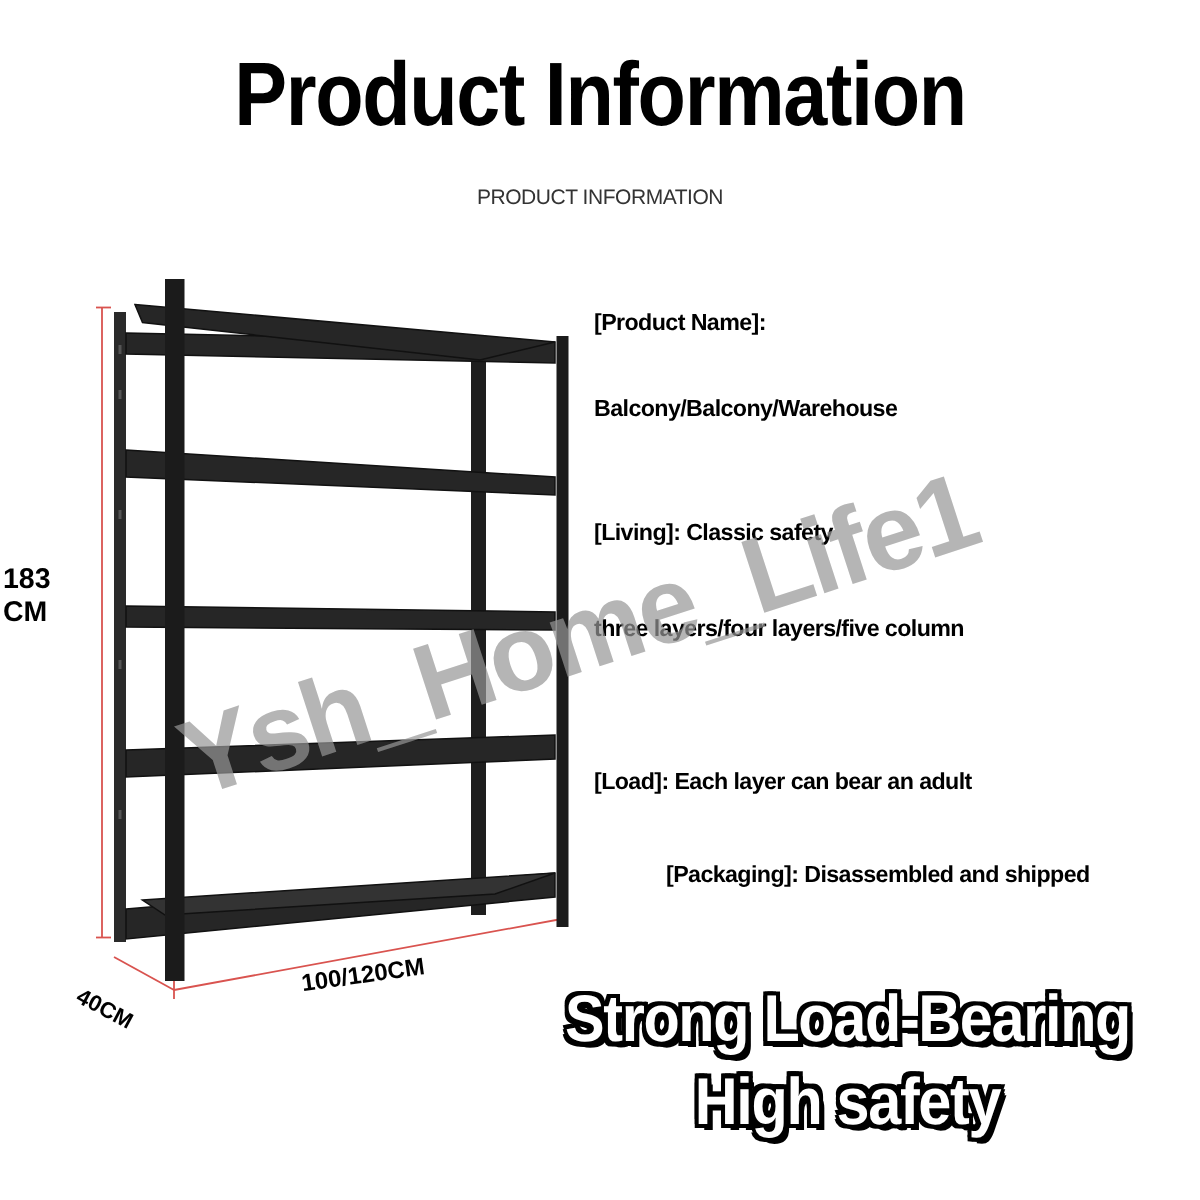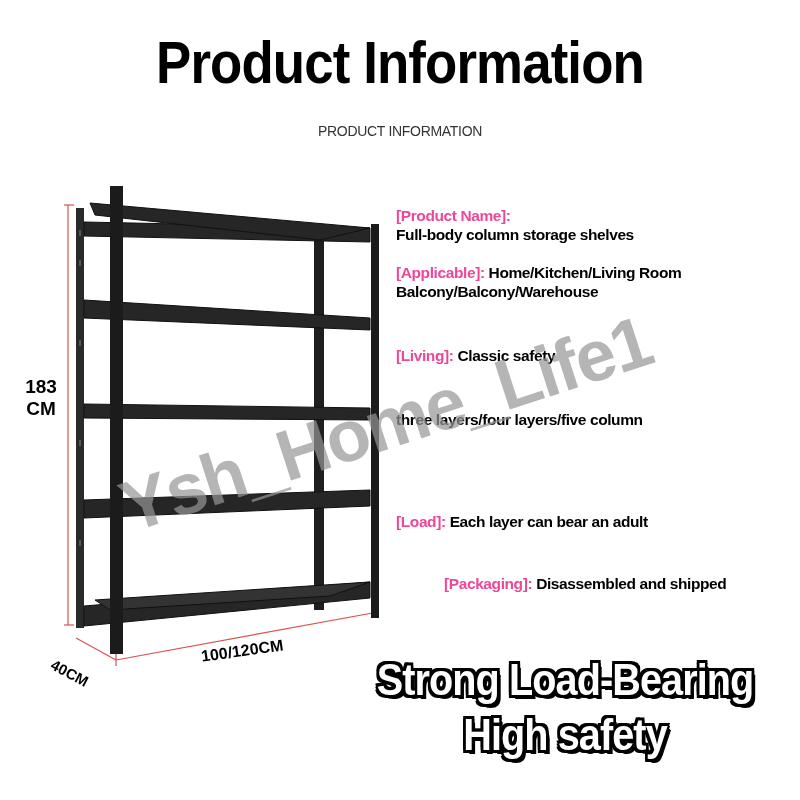--- a/index.html
+++ b/index.html
@@ -14,21 +14,21 @@
       position: absolute; left: 0; right: 0; top: 123px; text-align: center;
       font-family: "Liberation Sans", sans-serif; font-size: 14px; color: #333;
       letter-spacing: -0.3px;
     }
 
     
     .shelf-area { position: absolute; left: 0; top: 180px; width: 390px; height: 520px; }
     .shelf-svg { position: absolute; left: 0; top: 0; }
 
     .dim-height {
-      position: absolute; left: 16px; top: 376px; width: 50px; text-align: center;
+      position: absolute; left: 2px; top: 376px; width: 50px; 
       font-family: "Liberation Sans", sans-serif; font-weight: bold; font-size: 19px;
       line-height: 22px; color: #000;
     }
     .dim-depth {
       position: absolute; left: 56px; top: 656px; font-weight: bold; font-size: 15px;
       transform: rotate(28deg); transform-origin: left top; color: #000;
       font-family: "Liberation Sans", sans-serif;
     }
     .dim-width {
       position: absolute; left: 200px; top: 648px; font-weight: bold; font-size: 16px;
@@ -36,21 +36,21 @@
       font-family: "Liberation Sans", sans-serif;
     }
 
     
     .specs { position: absolute; left: 396px; top: 206px; width: 400px; }
     .spec {
       position: absolute; left: 0; font-family: "Liberation Sans", sans-serif;
       font-weight: bold; font-size: 15.5px; line-height: 19px; color: #000;
       letter-spacing: -0.4px; white-space: nowrap;
     }
-    .spec .key { color: #ec4899; }
+    .spec .key { color: #000000; }
     .spec-name { top: 0; }
     .spec-applicable { top: 57px; }
     .spec-color { top: 140px; }
     .spec-layers { top: 204px; }
     .spec-load { top: 306px; }
     .spec-packaging { top: 368px; padding-left: 48px; }
 
     .watermark {
       position: absolute; left: 110px; top: 470px; font-family: "Liberation Sans", sans-serif;
       font-weight: bold; font-size: 72px; color: rgba(150,150,150,0.7);
@@ -119,24 +119,22 @@
 <div class="dim-height">
   <div>183</div>
   <div>CM</div>
 </div>
 <div class="dim-depth">40CM</div>
 <div class="dim-width">100/120CM</div>
 
 <div class="specs">
   <div class="spec spec-name">
     <div class="key">[Product Name]:</div>
-    <div>Full-body column storage shelves</div>
   </div>
   <div class="spec spec-applicable">
-    <div><span class="key">[Applicable]:</span> <span>Home/Kitchen/Living Room</span></div>
     <div>Balcony/Balcony/Warehouse</div>
   </div>
   <div class="spec spec-color">
     <span class="key">[Living]:</span> <span>Classic safety</span>
   </div>
   <div class="spec spec-layers">
     <div>three layers/four layers/five column</div>
   </div>
   <div class="spec spec-load">
     <span class="key">[Load]:</span> <span>Each layer can bear an adult</span>

